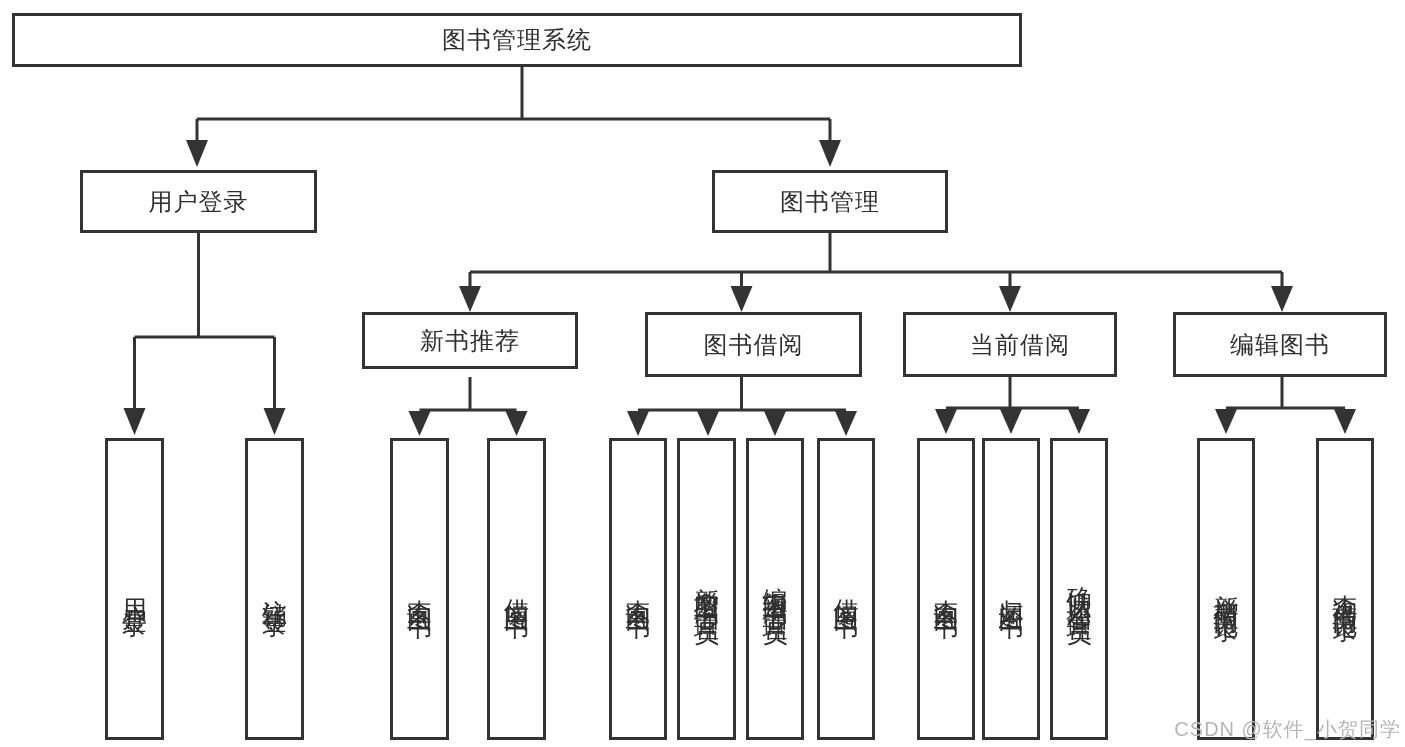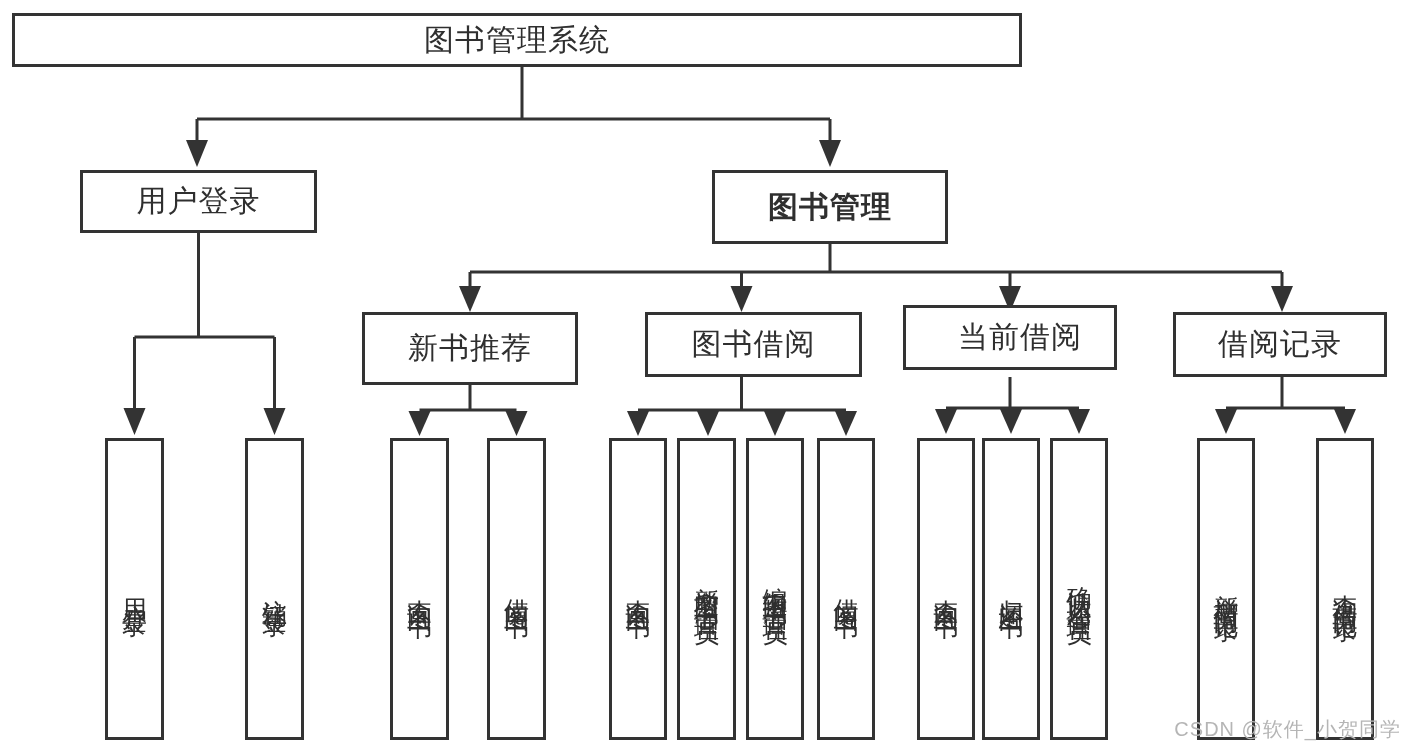--- a/index.html
+++ b/index.html
@@ -24,21 +24,21 @@
   .connectors path{stroke:var(--line);stroke-width:3;fill:none;}
   .connectors polygon{fill:var(--line);stroke:none;}
   .node{
     position:absolute;
     box-sizing:border-box;
     background:var(--box-bg);
     border:3px solid var(--line);
     display:flex;align-items:center;justify-content:center;
     color:var(--text);
   }
-  .node-h{font-size:30px;letter-spacing:1px;white-space:nowrap;}
+  .node-h{font-size:24px;letter-spacing:1px;white-space:nowrap;}
   .node-v span{
     writing-mode:vertical-rl;
     font-size:25px;
     letter-spacing:5px;
     line-height:1;
     white-space:nowrap;
   }
   .watermark{
     position:absolute;
     right:4px;bottom:4px;
@@ -91,35 +91,35 @@
     <polygon points="1334,409 1356,409 1345,434"></polygon>
   </svg>
 
   <div class="node node-h" style="left:12px;top:13px;width:1010px;height:54px;">
     <span>图书管理系统</span>
   </div>
 
   <div class="node node-h" style="left:80px;top:170px;width:237px;height:63px;">
     <span>用户登录</span>
   </div>
-  <div class="node node-h" style="left:712px;top:170px;width:236px;height:74px;font-weight:bold;">
+  <div class="node node-h" style="left:712px;top:170px;width:236px;height:63px;">
     <span>图书管理</span>
   </div>
 
-  <div class="node node-h" style="left:362px;top:312px;width:216px;height:73px;justify-content:center;">
+  <div class="node node-h" style="left:362px;top:312px;width:216px;height:57px;justify-content:center;">
     <span>新书推荐</span>
   </div>
   <div class="node node-h" style="left:633px;top:312px;width:217px;height:65px;margin-left:12px;">
     <span>图书借阅</span>
   </div>
-  <div class="node node-h" style="left:903px;top:305px;width:214px;height:65px;padding-left:20px;">
+  <div class="node node-h" style="left:903px;top:312px;width:214px;height:65px;padding-left:20px;">
     <span>当前借阅</span>
   </div>
   <div class="node node-h" style="left:1173px;top:312px;width:214px;height:65px;">
-    <span>借阅记录</span>
+    <span>编辑图书</span>
   </div>
 
   <div class="node node-v" style="left:105px;top:438px;width:59px;height:302px;">
     <span>用户登录</span>
   </div>
   <div class="node node-v" style="left:245px;top:438px;width:59px;height:302px;">
     <span>注销登录</span>
   </div>
 
   <div class="node node-v" style="left:390px;top:438px;width:59px;height:302px;">

